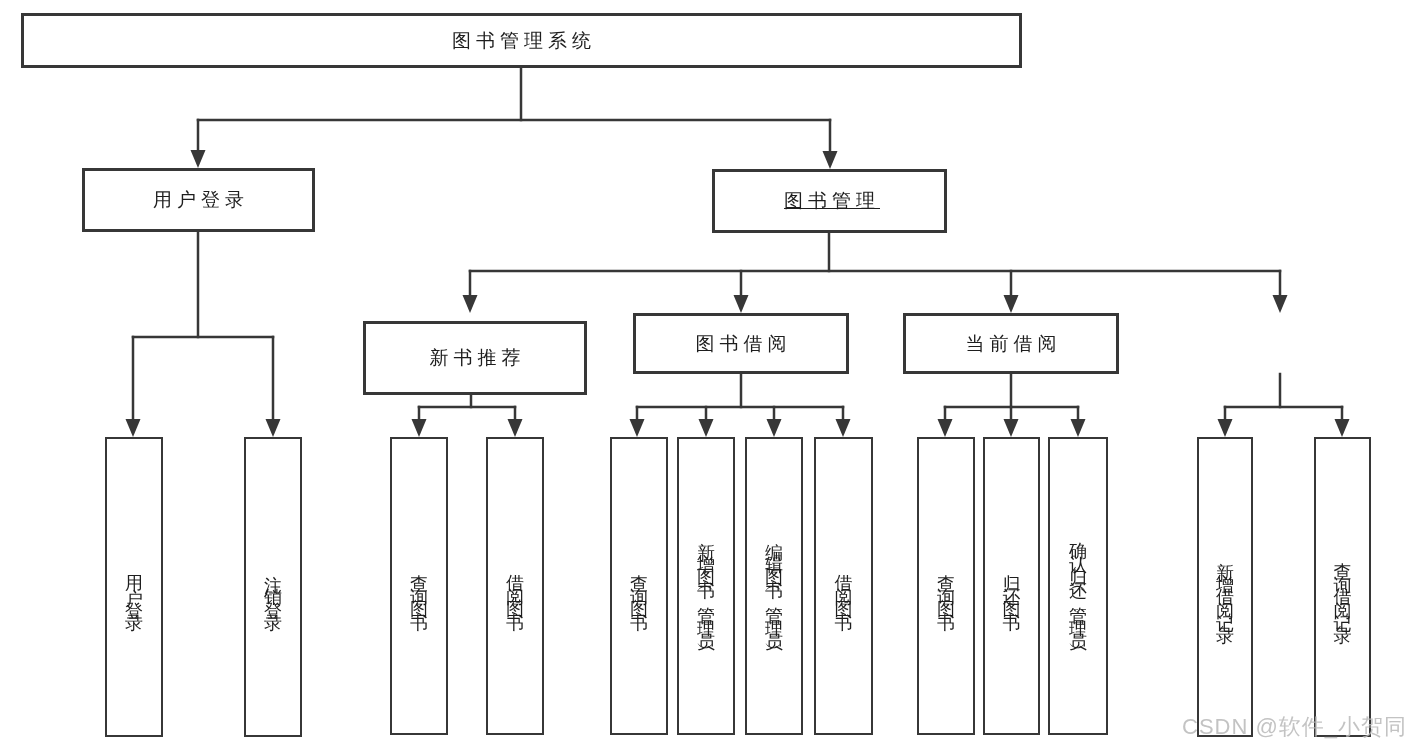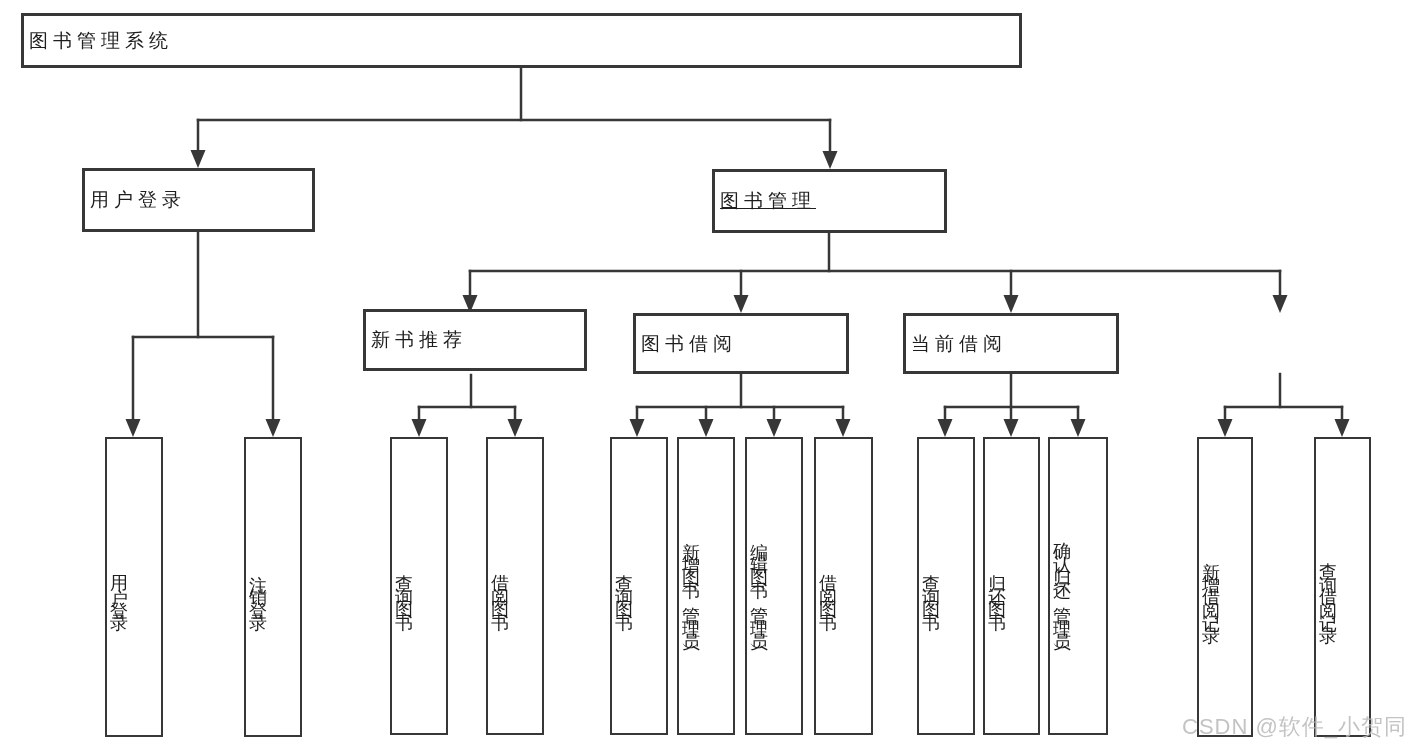--- a/index.html
+++ b/index.html
@@ -11,21 +11,21 @@
     font-family:"Liberation Sans","DejaVu Sans",sans-serif;
   }
   #edges{position:absolute;left:0;top:0;z-index:1;}
   .node{
     position:absolute;
     box-sizing:border-box;
     background:#ffffff;
     border:3px solid #373737;
     display:flex;
     align-items:center;
-    justify-content:flex-start;
+    justify-content:center;
     color:#1e1e1e;
     z-index:2;
   }
   .node .lbl{
     font-size:19px;
     letter-spacing:5px;
     text-indent:5px;
     white-space:nowrap;
   }
   .node.vertical{border-width:2px;}
@@ -109,21 +109,21 @@
   <div class="watermark">CSDN @软件_小贺同学</div>
 <div class="node" style="left: 21px; top: 13px; width: 1001px; height: 55px;">
       <span class="lbl">图书管理系统</span>
     </div>
     <div class="node" style="left: 82px; top: 168px; width: 233px; height: 64px;">
       <span class="lbl">用户登录</span>
     </div>
     <div class="node" style="left: 712px; top: 169px; width: 235px; height: 64px; text-decoration: underline;">
       <span class="lbl">图书管理</span>
     </div>
-    <div class="node" style="left: 363px; top: 309px; width: 224px; height: 62px;">
+    <div class="node" style="left: 363px; top: 321px; width: 224px; height: 74px;">
       <span class="lbl">新书推荐</span>
     </div>
     <div class="node" style="left: 633px; top: 313px; width: 216px; height: 61px;">
       <span class="lbl">图书借阅</span>
     </div>
     <div class="node" style="left: 903px; top: 313px; width: 216px; height: 61px;">
       <span class="lbl">当前借阅</span>
     </div>
     <div class="node vertical" style="left: 105px; top: 437px; width: 58px; height: 300px;">
       <span class="lbl">用户登录</span>

